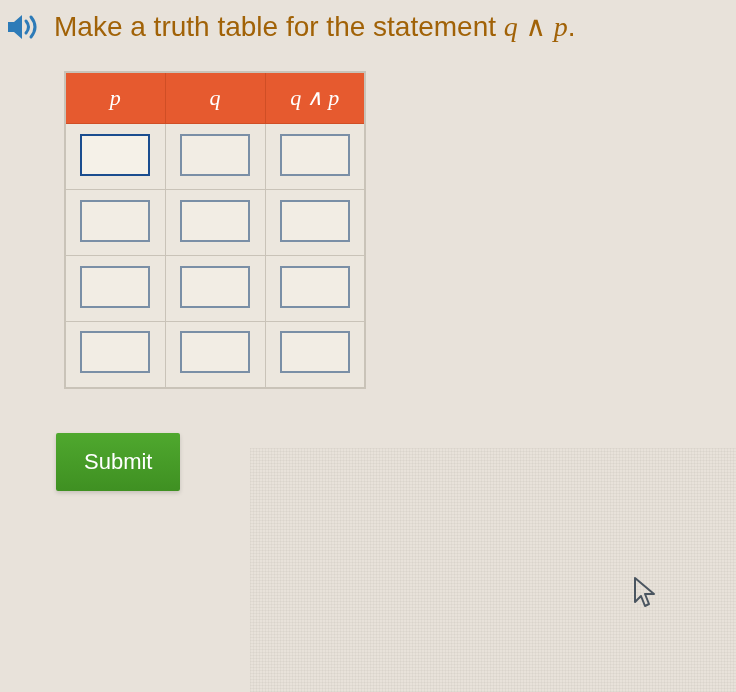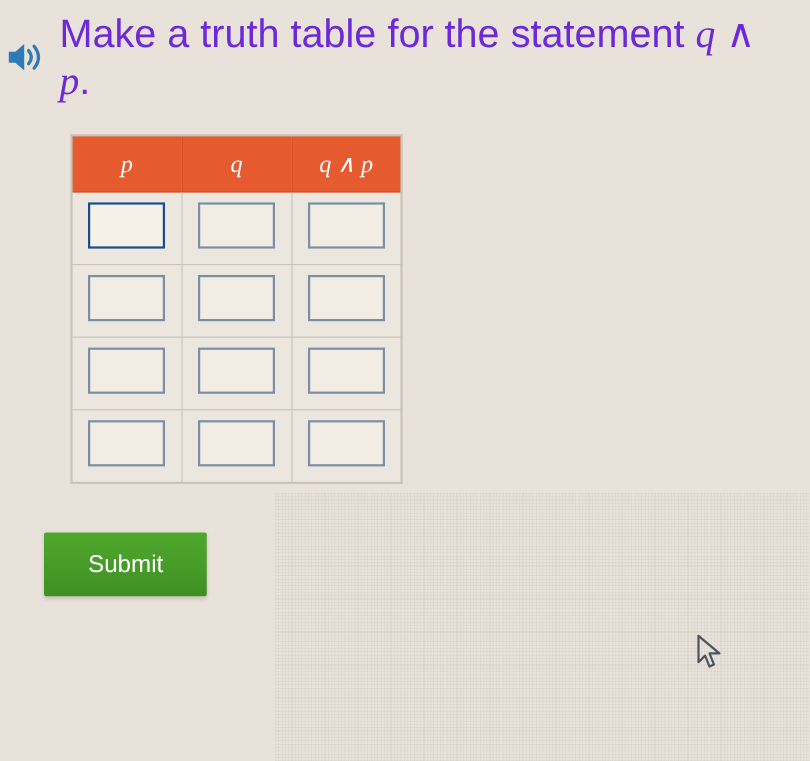--- a/index.html
+++ b/index.html
@@ -17,22 +17,22 @@
       align-items: center;
       gap: 12px;
       padding: 10px 18px 24px 6px;
     }
     .audio-icon {
       width: 36px;
       height: 32px;
       flex-shrink: 0;
     }
     .prompt-text {
-      font-size: 36px;
-      color: #6d28d9;
+      font-size: 28px;
+      color: #a16207;
       font-weight: 400;
     }
     .italic { font-style: italic; font-family: Georgia, serif; }
     .table-wrap {
       margin-left: 64px;
       margin-top: 4px;
     }
     table.truth {
       border-collapse: collapse;
       border: 2px solid #c9c3b8;
@@ -64,27 +64,27 @@
       height: 42px;
       border: 2px solid #7a8fa6;
       background: #f2ede4;
     }
     .cell-input.active {
       border: 2px solid #1a4d8f;
       background: #f5f1e8;
     }
     .submit-btn {
       display: inline-block;
-      margin-left: 40px;
+      margin-left: 56px;
       margin-top: 44px;
       background: linear-gradient(#4fa82e, #3f9022);
       color: #fff;
       font-size: 22px;
       font-weight: 500;
-      padding: 16px 40px;
+      padding: 16px 28px;
       border: none;
       cursor: pointer;
       box-shadow: 0 2px 4px rgba(0,0,0,0.15);
       border-radius: 2px;
     }
     .cursor {
       position: absolute;
       left: 632px;
       top: 576px;
       width: 28px;

